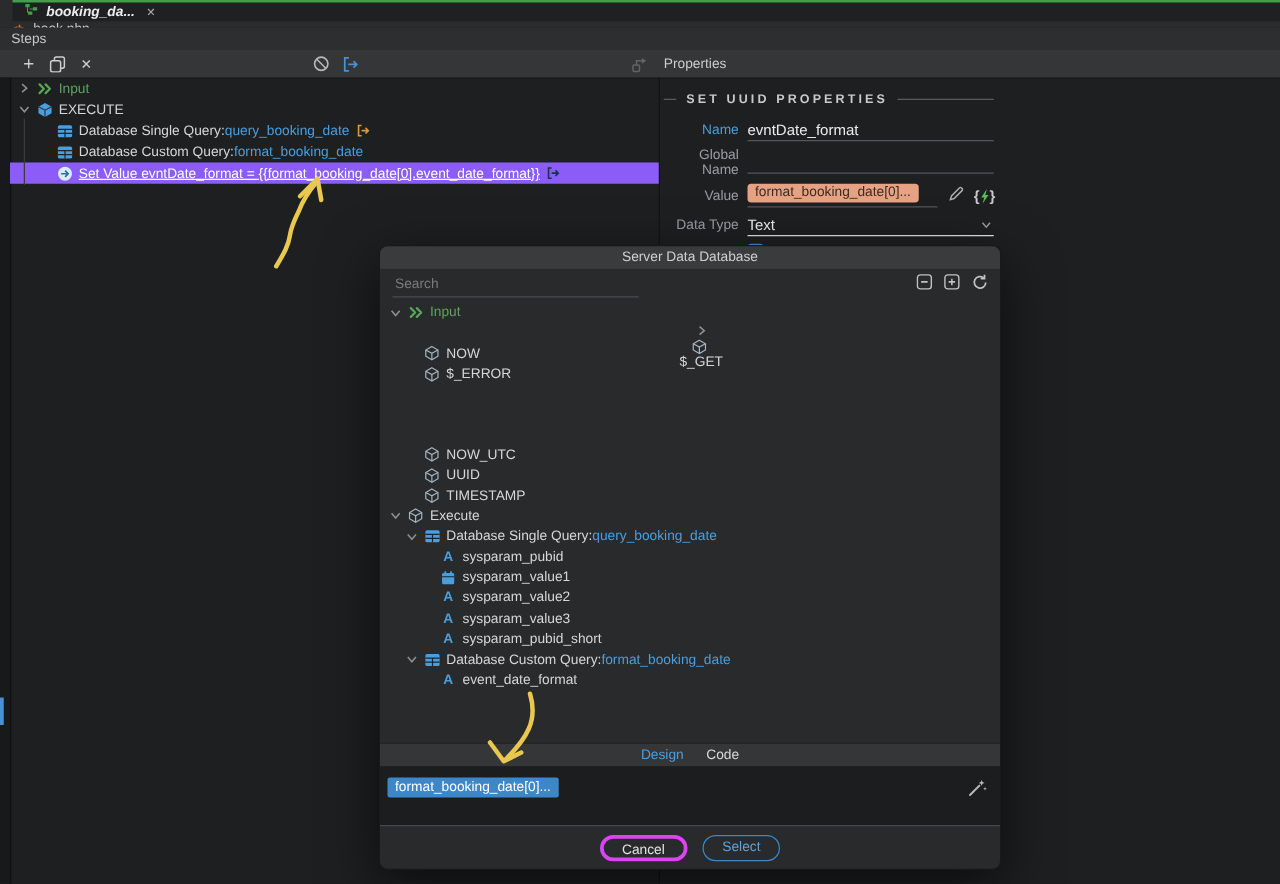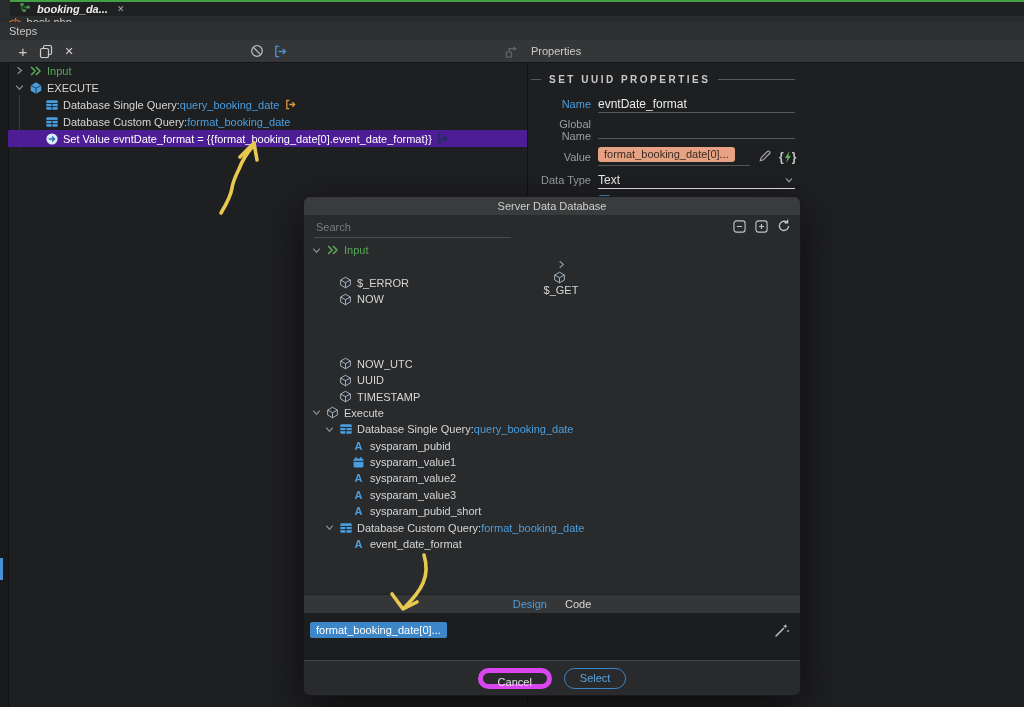--- a/index.html
+++ b/index.html
@@ -33,21 +33,21 @@
   
   .gutter{position:absolute;left:0;top:62px;bottom:0;width:8px;background:#18191b;border-right:1px solid #101113;}
   .gutter-ind{position:absolute;left:0;top:496px;width:3px;height:22px;background:#4a90d2;}
   .vdivider{position:absolute;left:527px;top:62px;bottom:0;width:1px;background:#121315;}
   
   .steps-tree{position:absolute;left:8px;top:62px;width:519px;}
   .steps-tree .guide{position:absolute;left:11px;top:33px;width:1px;height:53px;background:#3a3b3d;}
   .tree-row{display:flex;align-items:center;white-space:nowrap;cursor:default;}
   .tree-row .chev{width:15px;flex:none;display:flex;align-items:center;justify-content:center;}
   .tree-row .ticon{width:17px;flex:none;display:flex;align-items:center;justify-content:center;margin-right:3px;}
-  .tree-row.selected{background:#4c1d95;color:#fff;}
+  .tree-row.selected{background:#8b5cf6;color:#fff;text-decoration:underline;}
   .t-green{color:#58a758;}
   .t-white{color:#d6d6d6;}
   .t-link{color:#4a9edd;}
   .tree-row.selected .t-white{color:#fff;}
   .trail{margin-left:4px;display:flex;align-items:center;}
   .a-glyph{color:#4a9edd;font-weight:bold;font-size:11px;}
   
   .props{position:absolute;left:528px;top:62px;width:264px;padding:12px 0 0 3px;}
   .props-section{display:flex;align-items:center;gap:8px;margin-bottom:10px;}
   .props-section .dash{width:10px;height:1px;background:#5a5b5d;flex:none;}
@@ -75,21 +75,21 @@
   .search-icons{position:absolute;right:9px;top:0;height:24px;display:flex;align-items:center;gap:9px;}
   .modal-tree{height:352px;flex:none;padding-top:3px;position:relative;}
   .modal-tabstrip{height:18px;background:#353638;border-top:1px solid #202123;display:flex;justify-content:center;align-items:center;gap:18px;flex:none;}
   .mtab-design{color:#4a9edd;}
   .mtab-code{color:#d8d8d8;}
   .modal-code{height:47px;background:#1c1d1f;position:relative;flex:none;}
   .chip-sel{position:absolute;left:6px;top:9px;background:#3d86c8;color:#fff;padding:1px 6px;border-radius:2px;font-size:11px;line-height:14px;}
   .wand{position:absolute;right:10px;top:9px;}
   .modal-footer{flex:1;border-top:1px solid #46474a;display:flex;justify-content:center;align-items:center;gap:12px;}
   .btn{height:21px;line-height:19px;padding:0 15px;border-radius:11px;font-size:11px;background:transparent;box-sizing:border-box;cursor:default;font-family:"Liberation Sans",sans-serif;}
-  .btn-cancel{border:5px solid #d946ef;color:#e2e2e2;}
+  .btn-cancel{border:3px solid #d946ef;color:#e2e2e2;}
   .btn-select{border:1px solid #3d86c8;color:#5aa3e0;}
   
   .overlay{position:absolute;inset:0;z-index:60;pointer-events:none;}
 </style>
 </head>
 <body>
 
 <div class="tabbar">
   <div class="tab active">
     <span>
@@ -334,31 +334,31 @@
         <span class="t-white">$_GET</span>
       </div>
       <div class="tree-row" style="height: 16.4px; padding-left: 18px;">
         <span class="chev"></span>
         <span class="ticon">
           <svg width="13" height="13" viewBox="0 0 16 16">
             <path d="M8 1.5L14 5v6L8 14.5 2 11V5z" fill="none" stroke="#a3b4c2" stroke-width="1.2"></path>
             <path d="M2 5l6 3.2L14 5M8 8.2V14.5" stroke="#a3b4c2" stroke-width="1.2" fill="none"></path>
           </svg>
         </span>
+        <span class="t-white">NOW</span>
+      </div>
+      <div class="tree-row" style="height: 16.4px; padding-left: 18px;">
+        <span class="chev"></span>
+        <span class="ticon">
+          <svg width="13" height="13" viewBox="0 0 16 16">
+            <path d="M8 1.5L14 5v6L8 14.5 2 11V5z" fill="none" stroke="#a3b4c2" stroke-width="1.2"></path>
+            <path d="M2 5l6 3.2L14 5M8 8.2V14.5" stroke="#a3b4c2" stroke-width="1.2" fill="none"></path>
+          </svg>
+        </span>
         <span class="t-white">$_ERROR</span>
-      </div>
-      <div class="tree-row" style="height: 16.4px; padding-left: 18px;">
-        <span class="chev"></span>
-        <span class="ticon">
-          <svg width="13" height="13" viewBox="0 0 16 16">
-            <path d="M8 1.5L14 5v6L8 14.5 2 11V5z" fill="none" stroke="#a3b4c2" stroke-width="1.2"></path>
-            <path d="M2 5l6 3.2L14 5M8 8.2V14.5" stroke="#a3b4c2" stroke-width="1.2" fill="none"></path>
-          </svg>
-        </span>
-        <span class="t-white">NOW</span>
       </div>
       <div class="tree-row" style="height: 16.4px; padding-left: 18px; margin-top: 48px;">
         <span class="chev"></span>
         <span class="ticon">
           <svg width="13" height="13" viewBox="0 0 16 16">
             <path d="M8 1.5L14 5v6L8 14.5 2 11V5z" fill="none" stroke="#a3b4c2" stroke-width="1.2"></path>
             <path d="M2 5l6 3.2L14 5M8 8.2V14.5" stroke="#a3b4c2" stroke-width="1.2" fill="none"></path>
           </svg>
         </span>
         <span class="t-white">NOW_UTC</span>

